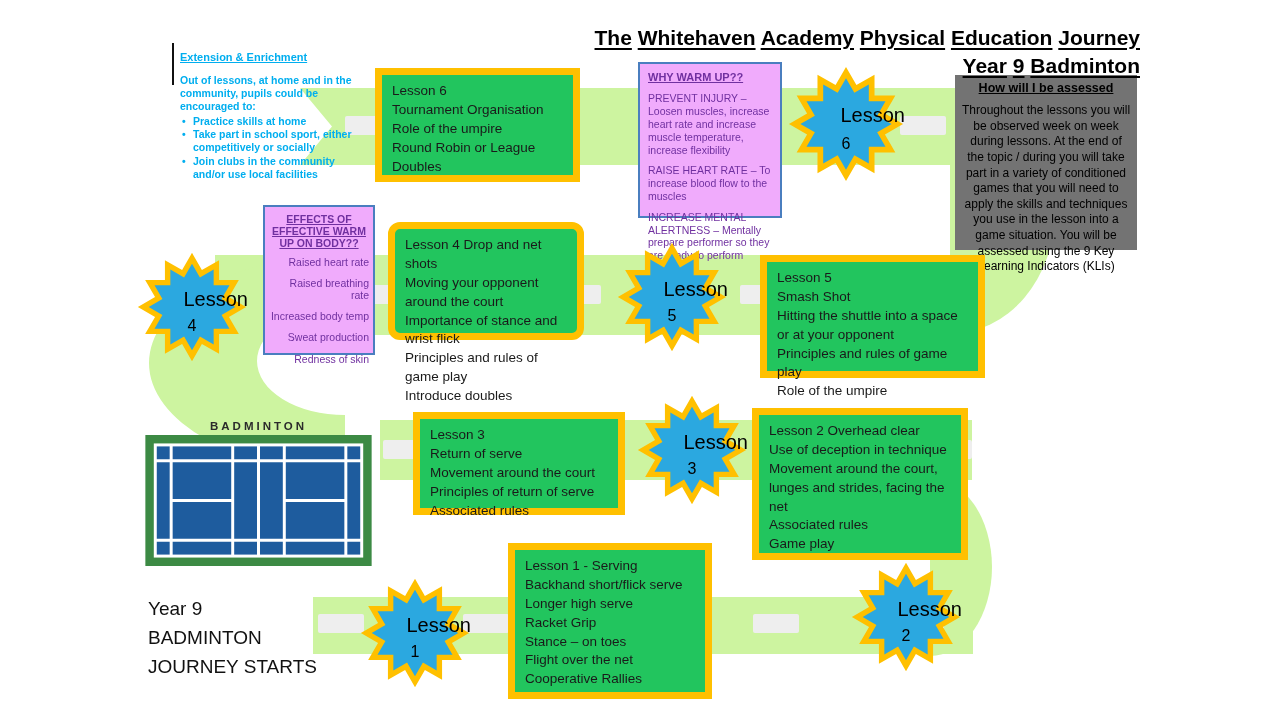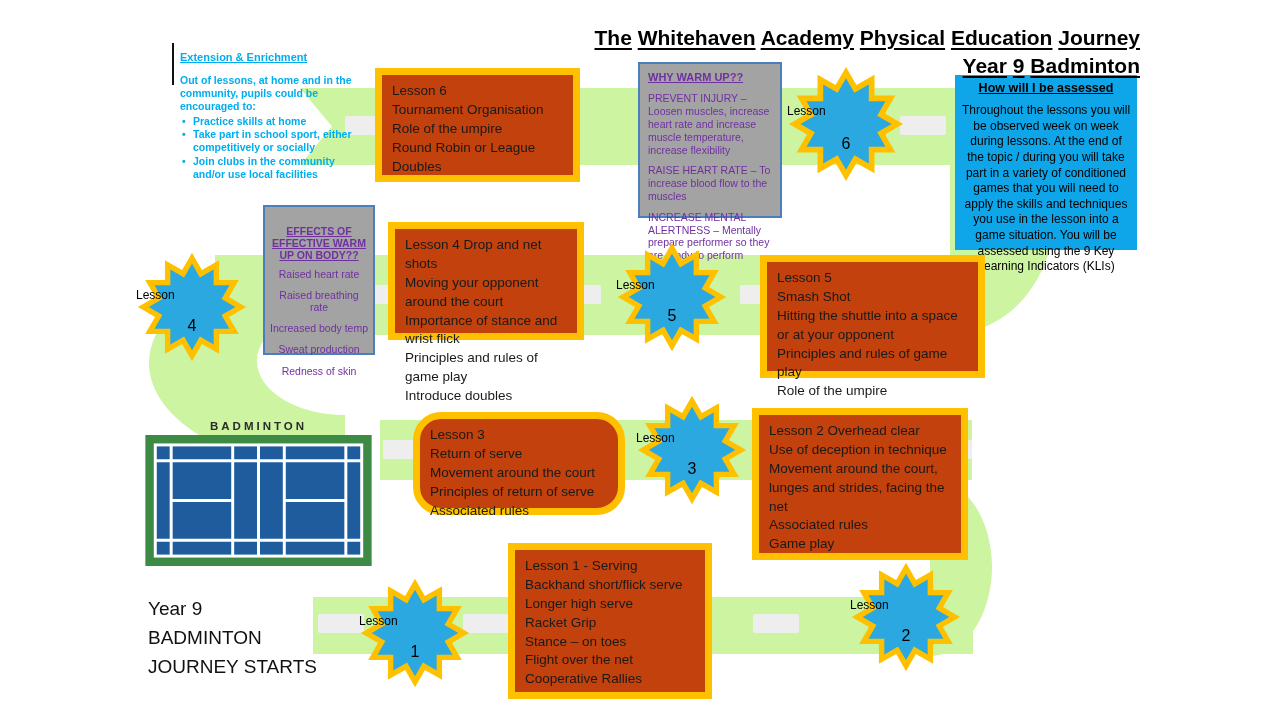--- a/index.html
+++ b/index.html
@@ -16,51 +16,51 @@
 
   
   .extension{position:absolute;left:180px;top:51px;width:188px;color:#00AEEF;z-index:5;
              font-size:10.5px;line-height:1.25;font-weight:bold;}
   .ext-head{font-size:11px;text-decoration:underline;margin-bottom:9px;}
   .ext-intro{margin-bottom:2px;}
   .ext-bullet{padding-left:13px;position:relative;}
   .ext-bullet::before{content:"•";position:absolute;left:2px;}
 
   
-  .lesson-box{position:absolute;background:#c2410c;border:7px solid #FFC000;z-index:3;
+  .lesson-box{position:absolute;background:#22c55e;border:7px solid #FFC000;z-index:3;
               color:#1a1a1a;font-size:13.5px;line-height:1.4;padding:7px 10px;box-sizing:border-box;}
   .lb6{left:375px;top:68px;width:205px;height:114px;}
-  .lb4{left:388px;top:222px;width:196px;height:118px;}
+  .lb4{left:388px;top:222px;width:196px;height:118px;border-radius:12px;}
   .lb5{left:760px;top:255px;width:225px;height:123px;}
-  .lb3{left:413px;top:412px;width:212px;height:103px;border-radius:28px;}
+  .lb3{left:413px;top:412px;width:212px;height:103px;}
   .lb2{left:752px;top:408px;width:216px;height:152px;}
   .lb1{left:508px;top:543px;width:204px;height:156px;}
 
   
-  .info-box{position:absolute;background:#a3a3a3;border:2px solid #4A7EBF;z-index:3;
+  .info-box{position:absolute;background:#f0abfc;border:2px solid #4A7EBF;z-index:3;
             color:#7030A0;box-sizing:border-box;}
   .why{left:638px;top:62px;width:144px;height:156px;padding:7px 8px;font-size:10.5px;line-height:1.22;}
   .why .ib-head{font-weight:bold;text-decoration:underline;font-size:11px;margin-bottom:8px;}
   .why .why-par{margin-bottom:8px;}
-  .effects{left:263px;top:205px;width:112px;height:150px;padding:18px 4px;text-align:center;
+  .effects{left:263px;top:205px;width:112px;height:150px;padding:6px 4px;text-align:center;
            font-size:10.5px;line-height:1.15;}
   .effects .ib-head{font-weight:bold;text-decoration:underline;font-size:10.5px;margin-bottom:7px;}
-  .effects .eff-item{margin-bottom:9px;}
-
-  
-  .assess{position:absolute;left:955px;top:75px;width:182px;height:175px;background:#0ea5e9;
+  .effects .eff-item{margin-bottom:9px;text-align:right;}
+
+  
+  .assess{position:absolute;left:955px;top:75px;width:182px;height:175px;background:#737373;
           z-index:3;color:#000;text-align:center;padding:5px 6px;box-sizing:border-box;
           font-size:12px;line-height:1.3;}
   .assess-head{font-weight:bold;text-decoration:underline;font-size:12.5px;margin-bottom:7px;}
 
   
   .starburst{position:absolute;width:112px;height:112px;z-index:4;}
   .starburst svg{width:100%;height:100%;display:block;}
-  .star-label{position:absolute;left:0;right:0;top:33%;text-align:left;
-              font-size:12px;color:#000;}
+  .star-label{position:absolute;left:0;right:0;top:33%;text-align:right;
+              font-size:20px;color:#000;}
   .star-num{position:absolute;left:0;right:0;top:59%;text-align:center;font-size:16px;color:#000;}
   .sb6{left:787px;top:65px;width:118px;height:118px;}
   .sb4{left:136px;top:251px;}
   .sb5{left:616px;top:241px;}
   .sb3{left:636px;top:394px;}
   .sb1{left:359px;top:577px;}
   .sb2{left:850px;top:561px;}
 
   
   .court-wrap{position:absolute;left:145px;top:420px;width:227px;z-index:2;}

